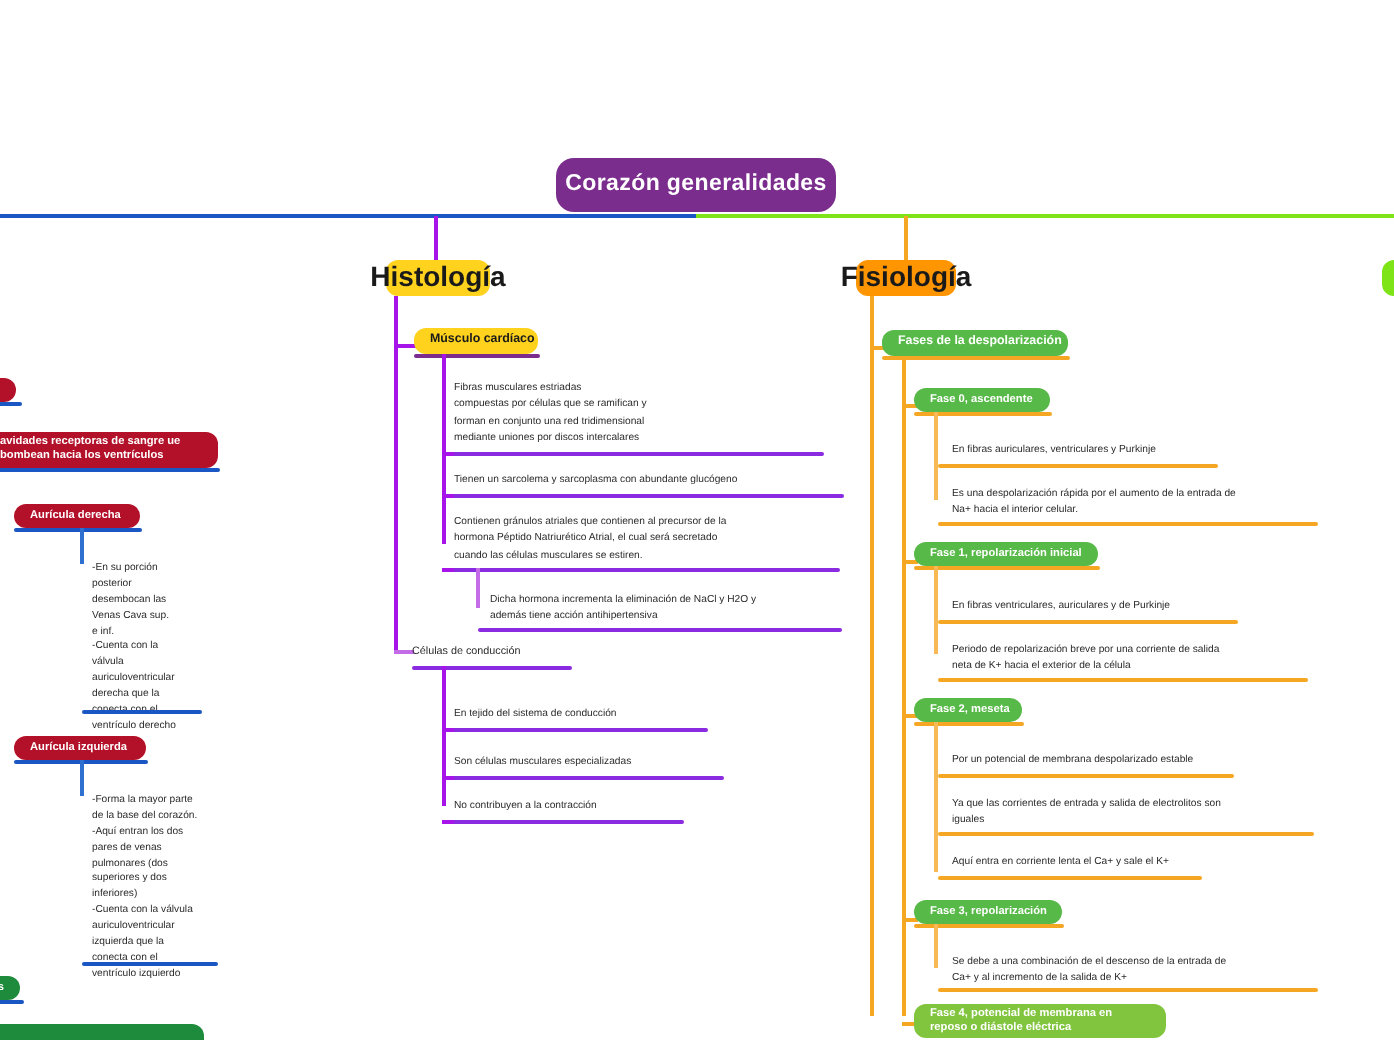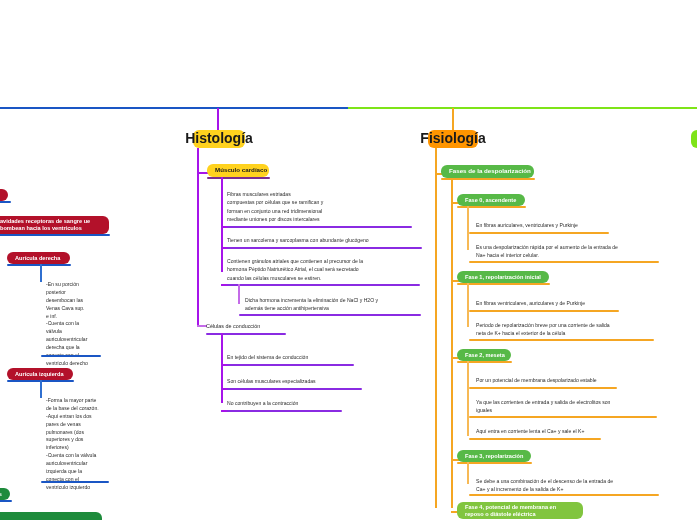--- a/index.html
+++ b/index.html
@@ -50,20 +50,21 @@
   .bar { position:absolute; height:2px; border-radius:1px; }
 </style>
 </head>
 <body>
 
 <div id="canvas">
 
   <div class="ln" style="left:0;top:107px;width:349px;height:2px;background:#1a56c4;"></div>
   <div class="ln" style="left:348px;top:107px;width:349px;height:2px;background:#7ee418;"></div>
 
+  <div class="pill root" style="left:278px;top:79px;width:140px;height:27px;background:#7b2d8e;">Corazón generalidades</div>
 
   <div class="ln" style="left:270px;top:106px;width:2px;height:0;background:#7b2d8e;"></div>
 
   <div class="ln" style="left:217px;top:108px;width:2px;height:24px;background:#a614ea;"></div>
   <div class="pill lvl1" style="left:193px;top:130px;width:52px;height:18px;background:#ffd21e;color:#1a1a1a;justify-content:center;">Histología</div>
 
   <div class="ln" style="left:197px;top:148px;width:2px;height:178px;background:#a614ea;"></div>
 
   <div class="ln" style="left:197px;top:172px;width:12px;height:2px;background:#a614ea;"></div>
   <div class="pill lvl2" style="left:207px;top:164px;width:62px;height:13px;background:#ffd21e;color:#1a1a1a;">Músculo cardíaco</div>

